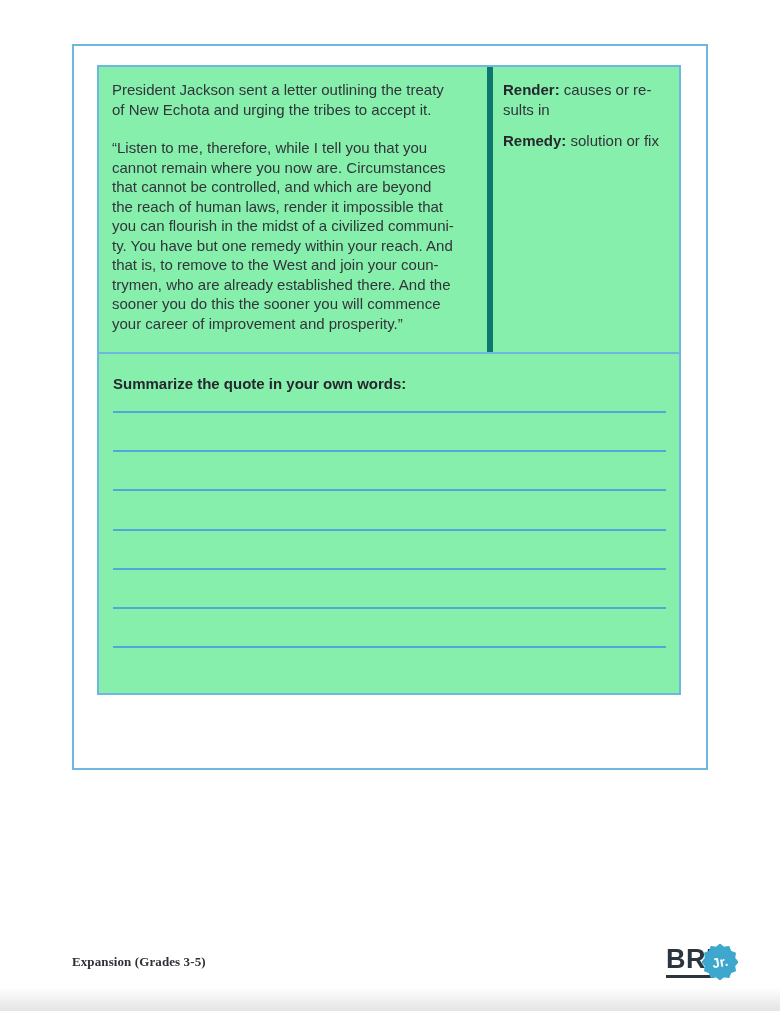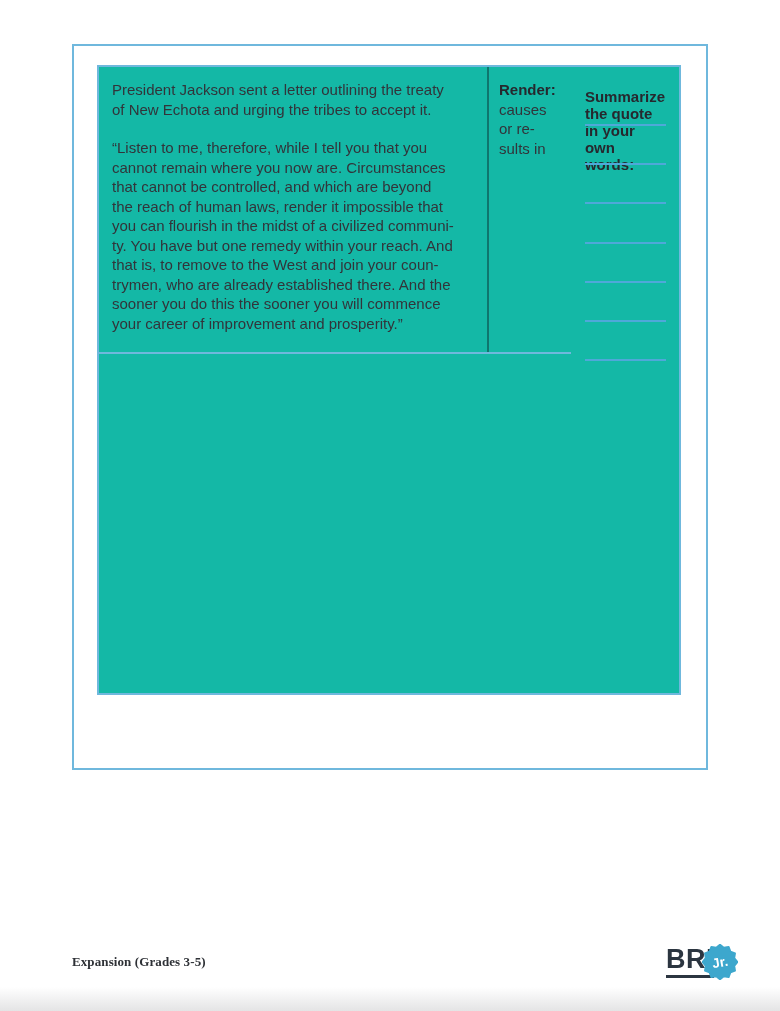--- a/index.html
+++ b/index.html
@@ -17,43 +17,43 @@
     width:636px;height:726px;
     border:2px solid #6fb8dd;
     box-sizing:border-box;
   }
   
   .card{
     position:absolute;left:23px;top:19px;
     width:584px;height:630px;
     border:2px solid #6fb8dd;
     box-sizing:border-box;
-    display:flex;flex-direction:row;
-    background:#14b8a6;
+    display:flex;flex-direction:column;
+    background:#86efac;
   }
   .top-row{
     display:flex;
     height:287px;
     border-bottom:2px solid #6fb8dd;
     box-sizing:border-box;
   }
   .quote-col{
     width:388px;
     box-sizing:border-box;
     padding:13px 12px 0 13px;
   }
   .quote-col p{
     margin:0 0 19px 0;
     font-size:15px;
     line-height:19.5px;
     white-space:pre-line;
   }
   .vocab-col{
     flex:1;
-    border-left:2px solid #0f766e;
+    border-left:6px solid #0f766e;
     box-sizing:border-box;
     padding:13px 8px 8px 10px;
     font-size:15px;
     line-height:19.5px;
   }
   .vocab-entry{
     margin:0 0 12px 0;
     white-space:pre-line;
   }
   .vocab-term{font-weight:bold;color:#26282e;}
@@ -131,20 +131,21 @@
 you can flourish in the midst of a civilized communi-
 ty. You have but one remedy within your reach. And
 that is, to remove to the West and join your coun-
 trymen, who are already established there. And the
 sooner you do this the sooner you will commence
 your career of improvement and prosperity.”</p>
         </div>
         <div class="vocab-col">
             <p class="vocab-entry"><b class="vocab-term">Render:</b><span> causes or re-
 sults in</span></p>
+            <p class="vocab-entry"><b class="vocab-term">Remedy:</b><span> solution or fix</span></p>
           </div>
       </div>
 
       <div class="summary-section">
         <div class="summary-title">Summarize the quote in your own words:</div>
         <div>
             <div class="writing-line" style="top: 57px;"></div>
             <div class="writing-line" style="top: 96.2px;"></div>
             <div class="writing-line" style="top: 135.4px;"></div>
             <div class="writing-line" style="top: 174.6px;"></div>

